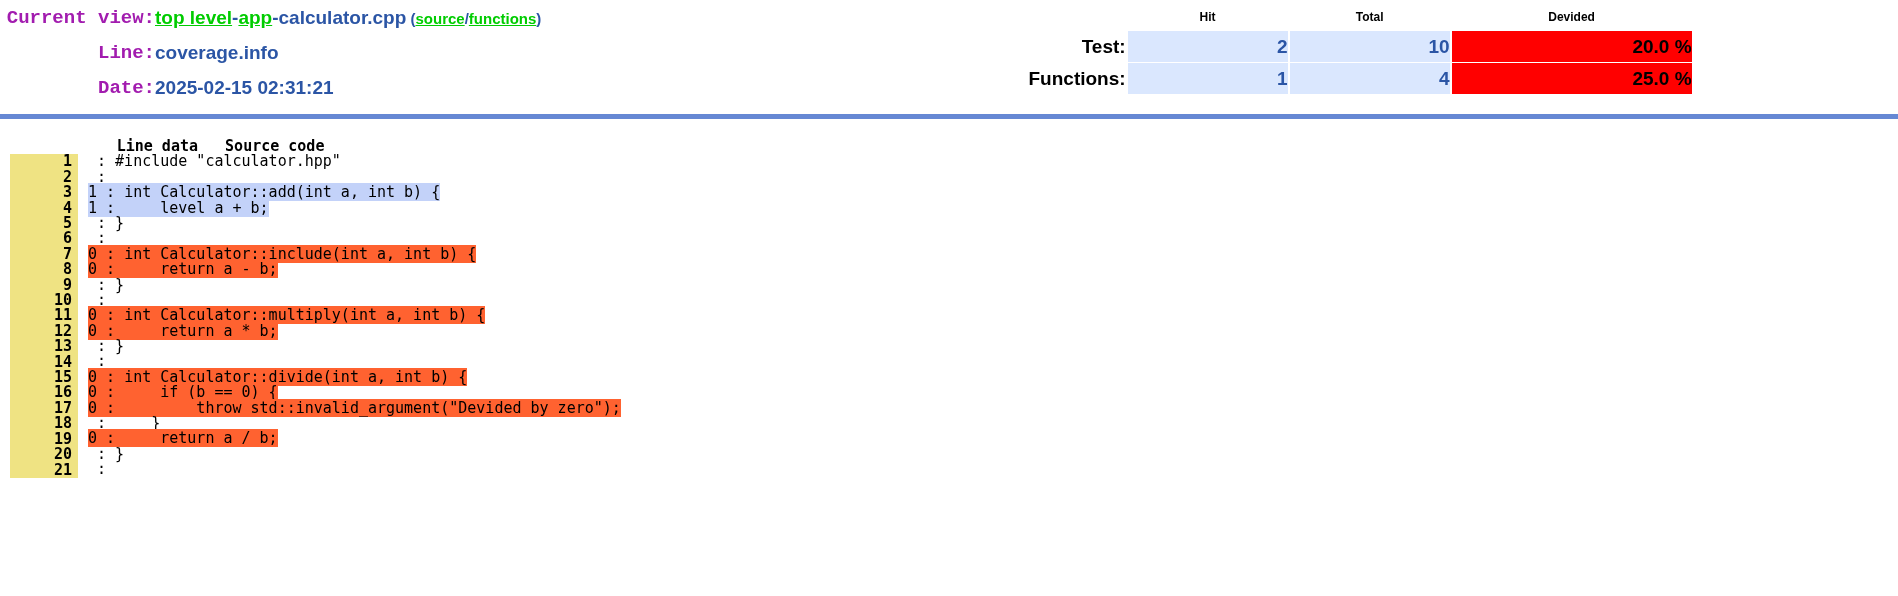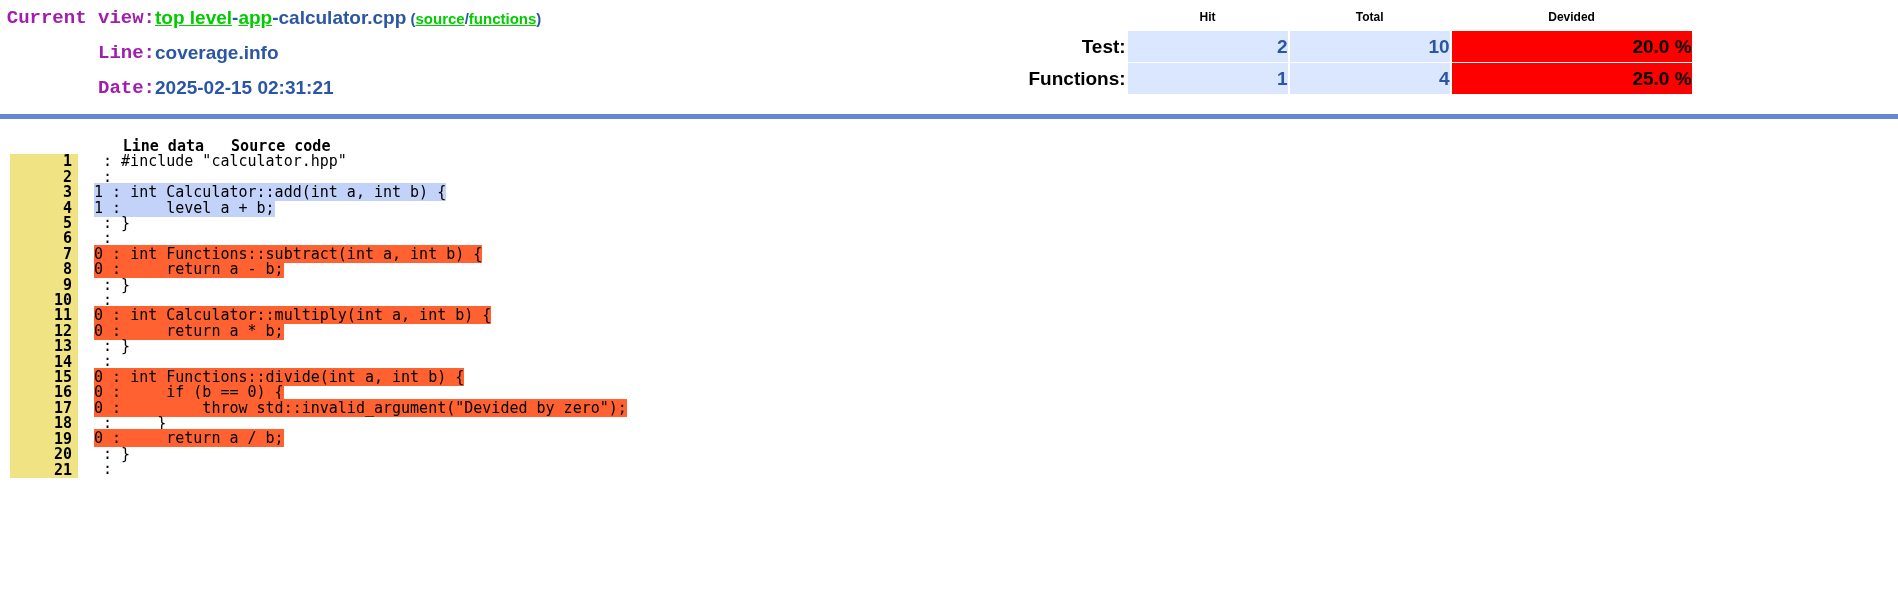--- a/index.html
+++ b/index.html
@@ -139,21 +139,21 @@
     text-align: right;
     padding-right: 6px;
     color: #000000;
     font-weight: bold;
   }
   .gutter-head {
     height: 15.4px;
     background: #ffffff;
   }
 
-  td.code-cell { padding-left: 16px; }
+  td.code-cell { padding-left: 10px; }
 
   .headrow {
     font-family: "DejaVu Sans Mono", monospace;
     font-size: 15px;
     font-weight: bold;
     line-height: 15.4px;
     white-space: pre;
     color: #000000;
   }
 
@@ -259,29 +259,29 @@
       </td>
       <td class="code-cell">
         <div class="headrow"><span class="hits">Line data</span><span class="sep">   </span><span>Source code</span></div>
         <div id="codelines">
               <span class="cline cov-none"><span class="hits"></span><span class="sep"> : </span><span class="code">#include "calculator.hpp"</span></span>
               <span class="cline cov-none"><span class="hits"></span><span class="sep"> : </span><span class="code"></span></span>
               <span class="cline cov-hit"><span class="hits">1</span><span class="sep"> : </span><span class="code">int Calculator::add(int a, int b) {</span></span>
               <span class="cline cov-hit"><span class="hits">1</span><span class="sep"> : </span><span class="code">    level a + b;</span></span>
               <span class="cline cov-none"><span class="hits"></span><span class="sep"> : </span><span class="code">}</span></span>
               <span class="cline cov-none"><span class="hits"></span><span class="sep"> : </span><span class="code"></span></span>
-              <span class="cline cov-miss"><span class="hits">0</span><span class="sep"> : </span><span class="code">int Functions::subtract(int a, int b) {</span></span>
+              <span class="cline cov-miss"><span class="hits">0</span><span class="sep"> : </span><span class="code">int Calculator::include(int a, int b) {</span></span>
               <span class="cline cov-miss"><span class="hits">0</span><span class="sep"> : </span><span class="code">    return a - b;</span></span>
               <span class="cline cov-none"><span class="hits"></span><span class="sep"> : </span><span class="code">}</span></span>
               <span class="cline cov-none"><span class="hits"></span><span class="sep"> : </span><span class="code"></span></span>
               <span class="cline cov-miss"><span class="hits">0</span><span class="sep"> : </span><span class="code">int Calculator::multiply(int a, int b) {</span></span>
               <span class="cline cov-miss"><span class="hits">0</span><span class="sep"> : </span><span class="code">    return a * b;</span></span>
               <span class="cline cov-none"><span class="hits"></span><span class="sep"> : </span><span class="code">}</span></span>
               <span class="cline cov-none"><span class="hits"></span><span class="sep"> : </span><span class="code"></span></span>
-              <span class="cline cov-miss"><span class="hits">0</span><span class="sep"> : </span><span class="code">int Functions::divide(int a, int b) {</span></span>
+              <span class="cline cov-miss"><span class="hits">0</span><span class="sep"> : </span><span class="code">int Calculator::divide(int a, int b) {</span></span>
               <span class="cline cov-miss"><span class="hits">0</span><span class="sep"> : </span><span class="code">    if (b == 0) {</span></span>
               <span class="cline cov-miss"><span class="hits">0</span><span class="sep"> : </span><span class="code">        throw std::invalid_argument("Devided by zero");</span></span>
               <span class="cline cov-none"><span class="hits"></span><span class="sep"> : </span><span class="code">    }</span></span>
               <span class="cline cov-miss"><span class="hits">0</span><span class="sep"> : </span><span class="code">    return a / b;</span></span>
               <span class="cline cov-none"><span class="hits"></span><span class="sep"> : </span><span class="code">}</span></span>
               <span class="cline cov-none"><span class="hits"></span><span class="sep"> : </span><span class="code"></span></span>
             </div>
       </td>
     </tr>
   </tbody>

